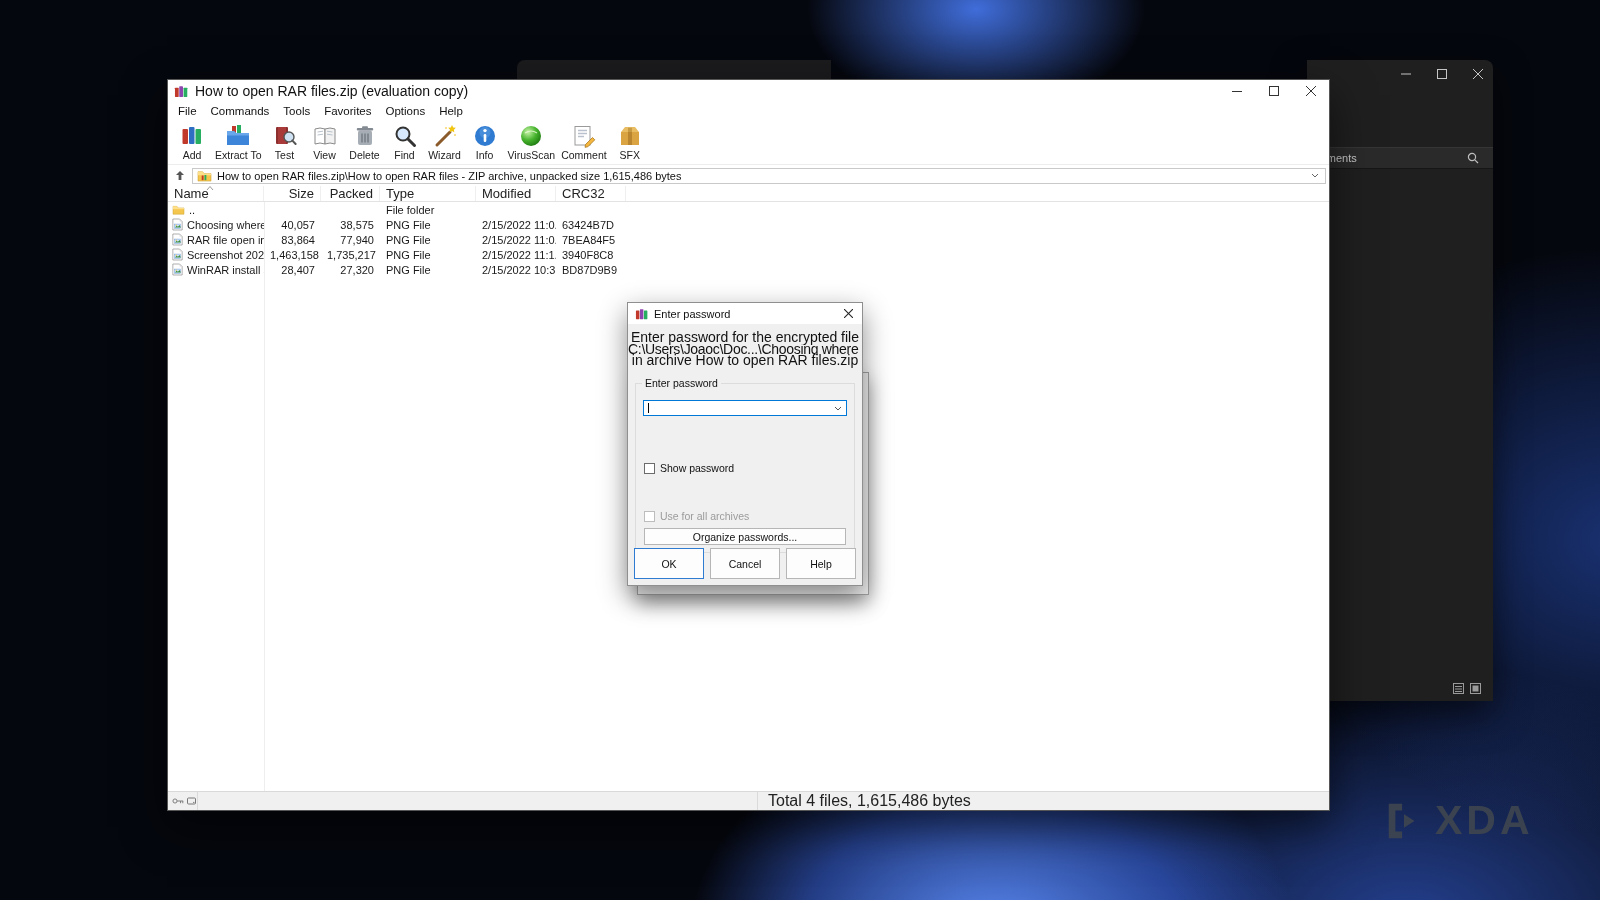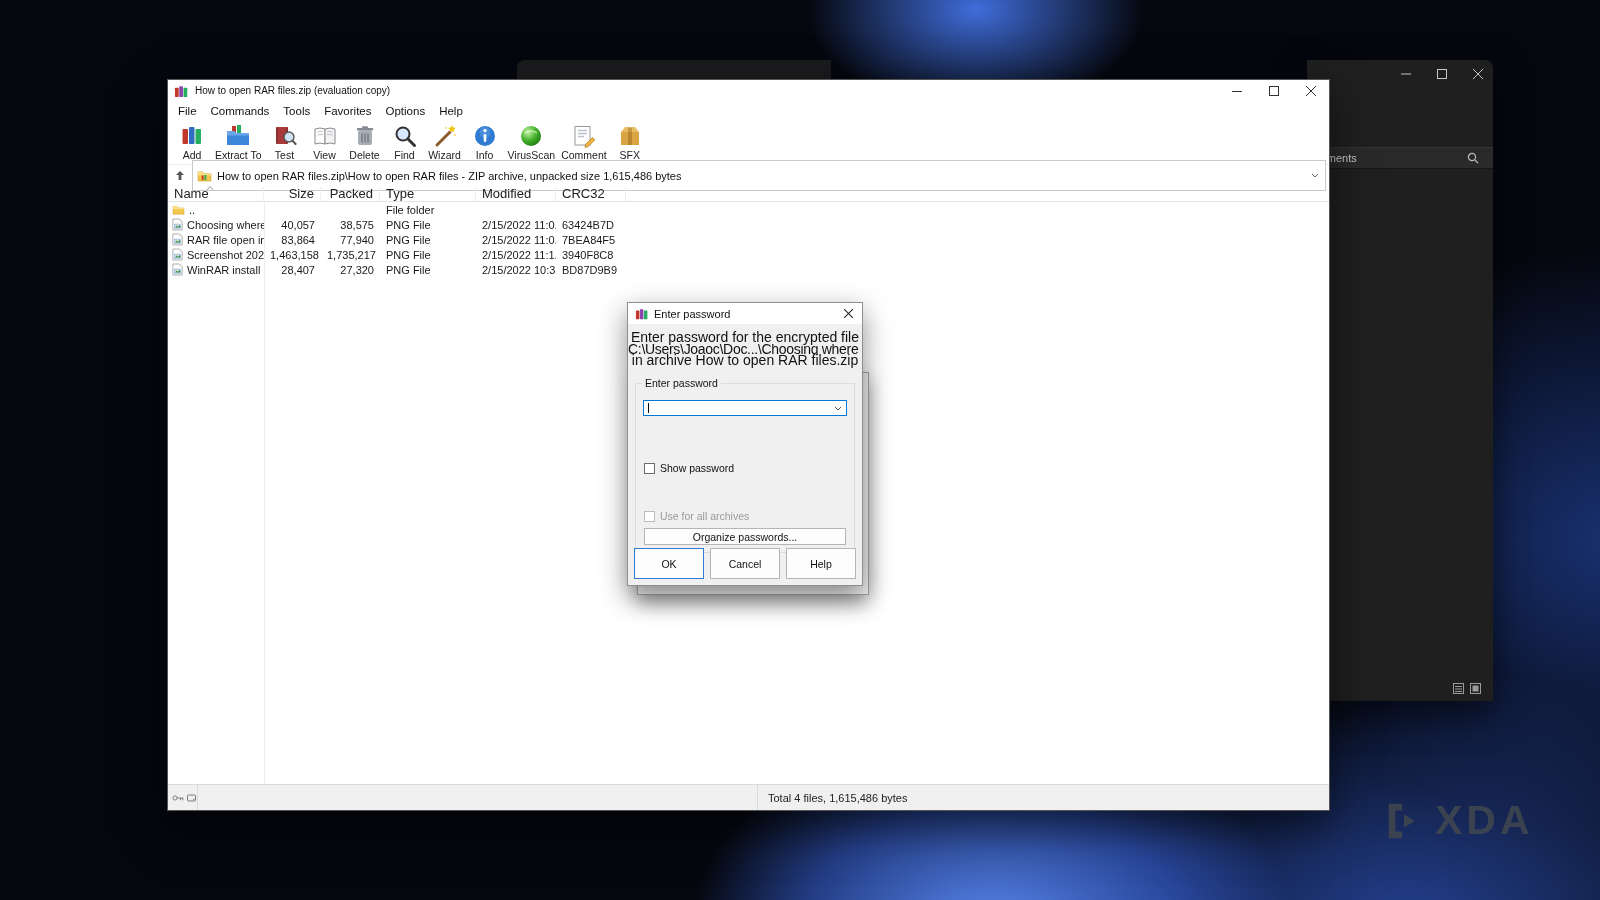--- a/index.html
+++ b/index.html
@@ -20,48 +20,48 @@
   .bg-controls { position:absolute; top:9px; right:10px; display:flex; gap:26px; }
   .bg-controls .wc { width:10px; height:10px; display:flex; align-items:center; justify-content:center; cursor:default; }
   .bg-toolbar { position:absolute; top:87px; left:0; right:0; height:22px; background:#2a2a2a; display:flex; align-items:center; color:#c9c9c9; font-size:11px; border-top:1px solid #353535; border-bottom:1px solid #161616; }
   .bg-toolbar .txt { margin-left:2px; white-space:nowrap; }
   .bg-toolbar .sicon { margin-left:auto; margin-right:14px; }
   .bg-bottom { position:absolute; bottom:7px; right:12px; display:flex; gap:6px; }
 
   
   .winrar { position:absolute; left:167px; top:79px; width:1163px; height:732px; background:#fff; border:1px solid #565656; box-shadow:0 16px 40px rgba(0,0,0,.55); color:#111; }
   .titlebar { height:21px; display:flex; align-items:center; padding-left:6px; }
-  .titlebar .title { margin-left:6px; font-size:10px; color:#111; white-space:nowrap; }
+  .titlebar .title { margin-left:6px; font-size:14px; color:#111; white-space:nowrap; }
   .win-controls { margin-left:auto; display:flex; height:100%; }
   .win-controls .wc { width:37px; height:100%; display:flex; align-items:center; justify-content:center; cursor:default; }
   .menubar { display:flex; height:19px; align-items:center; padding-left:3px; font-size:11.5px; }
   .menubar span { padding:0 7px; cursor:default; }
   .toolbar { display:flex; height:45px; padding-left:4px; align-items:flex-start; border-bottom:1px solid #ededed; }
   .tbtn { min-width:40px; padding:2px 3px 0 3px; display:flex; flex-direction:column; align-items:center; cursor:default; }
   .tbtn .ticon { width:28px; height:27px; display:flex; align-items:center; justify-content:center; }
   .tbtn .tlabel { font-size:10.5px; color:#222; white-space:nowrap; }
   .addressbar { display:flex; align-items:center; height:21px; padding:0 3px; gap:3px; }
   .upbtn { width:18px; height:16px; display:flex; align-items:center; justify-content:center; }
-  .addrbox { flex:1; height:31px; border:1px solid #c9c9c9; display:flex; align-items:center; padding:0 4px; gap:5px; font-size:11px; background:#fff; }
+  .addrbox { flex:1; height:16px; border:1px solid #c9c9c9; display:flex; align-items:center; padding:0 4px; gap:5px; font-size:11px; background:#fff; }
   .addrtext { white-space:nowrap; overflow:hidden; }
   .addr-chevron { margin-left:auto; padding-right:2px; }
   .listheader { display:flex; height:16px; border-bottom:1px solid #e3e3e3; font-size:13px; color:#222; }
   .hcol { height:100%; display:flex; align-items:center; padding:0 6px; border-right:1px solid #efefef; cursor:default; }
   .c-name { width:96px; } .c-size { width:57px; justify-content:flex-end; text-align:right; }
   .c-packed { width:59px; justify-content:flex-end; text-align:right; }
   .c-type { width:96px; } .c-mod { width:80px; } .c-crc { width:70px; }
   .hcol.c-name { position:relative; }
   .sortcaret { position:absolute; left:38px; top:0px; }
   .filelist { font-size:11px; color:#1a1a1a; }
   .frow { display:flex; height:15px; align-items:center; cursor:default; }
   .fcell { padding:0 6px; overflow:hidden; white-space:nowrap; }
   .fcell.c-size,.fcell.c-packed { text-align:right; }
   .fcell.c-name { display:flex; align-items:center; gap:4px; padding-left:4px; }
   .vline { position:absolute; left:96px; top:122px; bottom:17px; width:1px; background:#eeeeee; }
-  .statusbar { position:absolute; left:0; right:0; bottom:0; height:26px; background:#f0f0f0; border-top:1px solid #d9d9d9; display:flex; align-items:center; font-size:11px; color:#222; }
+  .statusbar { position:absolute; left:0; right:0; bottom:0; height:19px; background:#f0f0f0; border-top:1px solid #d9d9d9; display:flex; align-items:center; font-size:16px; color:#222; }
   .sb1 { width:30px; height:100%; display:flex; align-items:center; gap:3px; padding-left:4px; border-right:1px solid #dadada; }
   .sb2 { width:560px; height:100%; border-right:1px solid #dadada; }
   .sb3 { padding-left:10px; }
 
   
   .dlg-behind { position:absolute; left:637px; top:372px; width:232px; height:223px; background:#f0f0f0; border:1px solid #a3a3a3; box-shadow:0 8px 18px rgba(0,0,0,.35); }
   .dialog { position:absolute; left:627px; top:302px; width:236px; height:284px; background:#f0f0f0; border:1px solid #8f8f8f; box-shadow:0 10px 26px rgba(0,0,0,.45); font-size:10.5px; color:#111; }
   .dlg-title { height:21px; background:#fff; display:flex; align-items:center; padding-left:7px; gap:5px; }
   .dlg-title .t { font-size:11px; }
   .dlg-close { margin-left:auto; width:28px; height:100%; display:flex; align-items:center; justify-content:center; cursor:default; }

